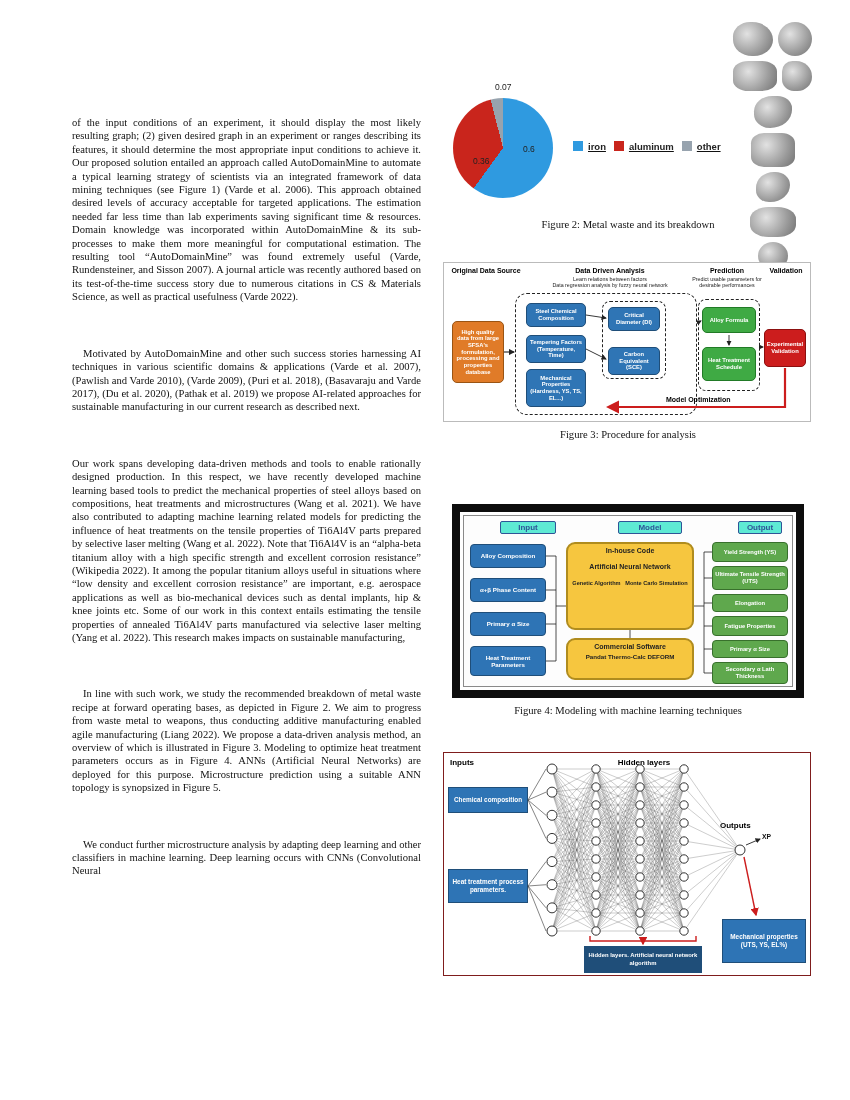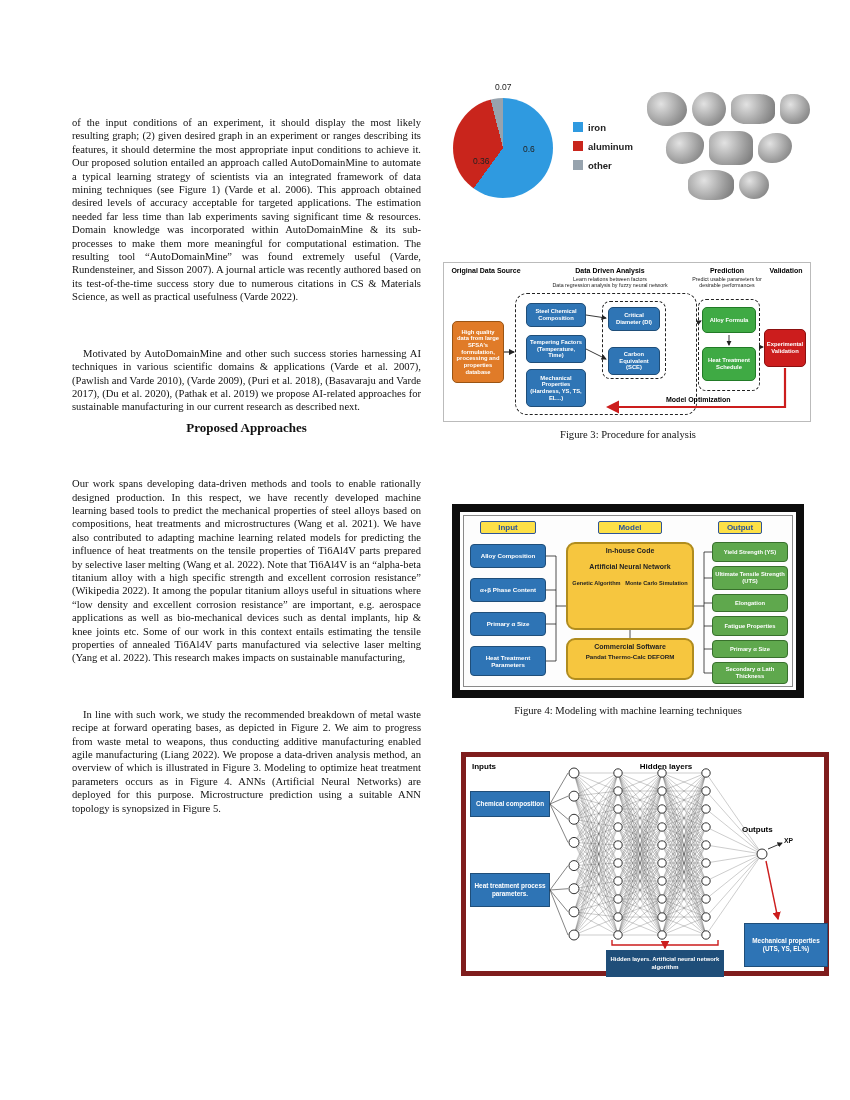--- a/index.html
+++ b/index.html
@@ -24,21 +24,21 @@
   .fig2 { top:0; }
   .fig2-body { position:relative; height:132px; display:flex; align-items:center;
     font-family:"Liberation Sans", sans-serif; }
   .pie-wrap { position:relative; width:126px; height:132px; flex:0 0 auto; }
   .pie { position:absolute; left:10px; top:18px; width:100px; height:100px;
     border-radius:50%; background:#ccc; }
   .pie-val { position:absolute; font-size:8.5px; color:#222; }
   .pv-other { left:52px; top:2px; }
   .pv-iron  { left:80px; top:64px; }
   .pv-alum  { left:30px; top:76px; }
-  .legend { display:flex; flex-direction:column; gap:8px; margin-left:4px; flex:0 0 auto; }
+  .legend { display:flex; flex-direction:row; gap:8px; margin-left:4px; flex:0 0 auto;text-decoration:underline; }
   .legend-item { display:flex; align-items:center; gap:5px; }
   .legend-swatch { width:10px; height:10px; display:inline-block; background:#999; }
   .legend-label { font-size:9.5px; font-weight:bold; color:#222; }
   .metal-grid { margin-left:12px; width:186px; display:flex; flex-wrap:wrap;
     gap:5px; align-items:center; justify-content:center; }
   .metal { background:radial-gradient(circle at 35% 35%, #e2e2e2, #9b9b9b 60%, #6f6f6f); }
   .m1{width:40px;height:34px;border-radius:45% 55% 50% 50%;}
   .m2{width:34px;height:34px;border-radius:50%;}
   .m3{width:44px;height:30px;border-radius:35%;}
   .m4{width:30px;height:30px;border-radius:40% 60% 55% 45%;}
@@ -62,62 +62,62 @@
   .f3-red { background:#cc1d1d; border:1px solid #8c0f0f; }
   .f3-dashed { position:absolute; border:1.4px dashed #222; border-radius:12px; }
   .f3-opt { position:absolute; font-size:7px; font-weight:bold; color:#000; }
   .overlay { position:absolute; inset:0; pointer-events:none; }
 
   
   .fig4 { top:424px; }
   .fig4-frame { margin-left:9px; width:352px; border:8px solid #0d0d0d; padding:3px; background:#fff; }
   .fig4-inner { position:relative; border:1px solid #8a8a8a; width:330px; height:172px;
     background:#fdfdfd; font-family:"Liberation Sans", sans-serif; }
-  .f4-head { position:absolute; border:1.5px solid #2f5597; color:#2f5597; background:#fde047;
-    font-size:8px; font-weight:bold; text-align:center; padding:1px 0; border-radius:2px; }
+  .f4-head { position:absolute; border:1.5px solid #2f5597; color:#2f5597; background:#5eead4;
+    font-size:8px; font-weight:bold; text-align:center; padding:1px 0; border-radius:2px;margin-left:20px; }
   .f4-in { position:absolute; left:6px; width:76px; background:#2e74b5; border:1px solid #1f4e79;
     border-radius:4px; color:#fff; font-size:6.2px; font-weight:bold; display:flex; align-items:center;
     justify-content:center; text-align:center; line-height:1.2; padding:1px; }
   .f4-model { position:absolute; left:102px; width:128px; background:#f6c63f; border:2px solid #b08c1e;
     border-radius:9px; text-align:center; color:#222; padding:3px 2px; }
   .f4-model-title { font-size:7px; font-weight:bold; }
   .f4-model-main { font-size:7px; font-weight:bold; margin-top:9px; }
   .f4-model-subrow { display:flex; justify-content:space-around; margin-top:10px; font-size:5.6px; font-weight:bold; }
   .f4-model-body { font-size:6.2px; font-weight:bold; margin-top:3px; }
   .f4-out { position:absolute; left:248px; width:76px; background:#5fa84d; border:1px solid #38702c;
     border-radius:4px; color:#fff; font-size:5.8px; font-weight:bold; display:flex; align-items:center;
     justify-content:center; text-align:center; line-height:1.15; padding:1px; }
 
   
   .fig5 { top:672px; }
-  .fig5-body { position:relative; width:368px; height:224px; border:5px solid #7f1d1d; background:#fff;
-    font-family:"Liberation Sans", sans-serif;margin-left:18px; }
+  .fig5-body { position:relative; width:368px; height:224px; border:1px solid #7f1d1d; background:#fff;
+    font-family:"Liberation Sans", sans-serif; }
   .f5-label { position:absolute; font-size:8px; font-weight:bold; color:#000; }
   .f5-inbox { position:absolute; left:4px; width:80px; background:#2e74b5; border:1px solid #1f4e79;
     color:#fff; font-size:6.4px; font-weight:bold; display:flex; align-items:center; justify-content:center;
     text-align:center; line-height:1.2; padding:2px; }
   .f5-mech { position:absolute; left:278px; top:166px; width:84px; height:44px; background:#2e74b5;
     border:1px solid #1f4e79; color:#fff; font-size:6.4px; font-weight:bold; display:flex; align-items:center;
     justify-content:center; text-align:center; line-height:1.25; padding:2px; }
   .f5-bracket-box { position:absolute; left:140px; top:193px; width:118px; height:27px; background:#1f4e79;
     color:#fff; font-size:5.9px; font-weight:bold; display:flex; align-items:center; justify-content:center;
     text-align:center; line-height:1.2; padding:2px; }
   .f5-xp { position:absolute; left:318px; top:80px; font-size:6.8px; font-weight:bold; }
 </style>
 </head>
 <body>
 
 <div class="page">
 
   <div class="col-left">
     <p class="para noindent">of the input conditions of an experiment, it should display the most likely resulting graph; (2) given desired graph in an experiment or ranges describing its features, it should determine the most appropriate input conditions to achieve it. Our proposed solution entailed an approach called AutoDomainMine to automate a typical learning strategy of scientists via an integrated framework of data mining techniques (see Figure 1) (Varde et al. 2006). This approach obtained desired levels of accuracy acceptable for targeted applications. The estimation needed far less time than lab experiments saving significant time &amp; resources. Domain knowledge was incorporated within AutoDomainMine &amp; its sub-processes to make them more meaningful for computational estimation. The resulting tool “AutoDomainMine” was found extremely useful (Varde, Rundensteiner, and Sisson 2007). A journal article was recently authored based on its test-of-the-time success story due to numerous citations in CS &amp; Materials Science, as well as practical usefulness (Varde 2022).</p>
     <p class="para">Motivated by AutoDomainMine and other such success stories harnessing AI techniques in various scientific domains &amp; applications (Varde et al. 2007), (Pawlish and Varde 2010), (Varde 2009), (Puri et al. 2018), (Basavaraju and Varde 2017), (Du et al. 2020), (Pathak et al. 2019) we propose AI-related approaches for sustainable manufacturing in our current research as described next.</p>
-    <h2 class="section-heading">Proposed Approaches</h2>
     <p class="para noindent">Our work spans developing data-driven methods and tools to enable rationally designed production. In this respect, we have recently developed machine learning based tools to predict the mechanical properties of steel alloys based on compositions, heat treatments and microstructures (Wang et al. 2021). We have also contributed to adapting machine learning related models for predicting the influence of heat treatments on the tensile properties of Ti6Al4V parts prepared by selective laser melting (Wang et al. 2022). Note that Ti6Al4V is an “alpha-beta titanium alloy with a high specific strength and excellent corrosion resistance” (Wikipedia 2022). It among the popular titanium alloys useful in situations where “low density and excellent corrosion resistance” are important, e.g. aerospace applications as well as bio-mechanical devices such as dental implants, hip &amp; knee joints etc. Some of our work in this context entails estimating the tensile properties of annealed Ti6Al4V parts manufactured via selective laser melting (Yang et al. 2022). This research makes impacts on sustainable manufacturing,</p>
     <p class="para">In line with such work, we study the recommended breakdown of metal waste recipe at forward operating bases, as depicted in Figure 2. We aim to progress from waste metal to weapons, thus conducting additive manufacturing enabled agile manufacturing (Liang 2022). We propose a data-driven analysis method, an overview of which is illustrated in Figure 3. Modeling to optimize heat treatment parameters occurs as in Figure 4. ANNs (Artificial Neural Networks) are deployed for this purpose. Microstructure prediction using a suitable ANN topology is synopsized in Figure 5.</p>
+    <p class="para">We conduct further microstructure analysis by adapting deep learning and other classifiers in machine learning. Deep learning occurs with CNNs (Convolutional Neural</p>
   </div>
 
   <div class="col-right">
 
     <figure class="figure fig2">
       <div class="fig2-body">
         <div class="pie-wrap">
           <div class="pie" id="pie" style="background: conic-gradient(rgb(47, 154, 224) 0deg, rgb(47, 154, 224) 216deg, rgb(201, 37, 28) 216deg, rgb(201, 37, 28) 345.6deg, rgb(151, 163, 174) 345.6deg, rgb(151, 163, 174) 360deg);"></div>
           <span class="pie-val pv-other">0.07</span>
           <span class="pie-val pv-iron">0.6</span>
@@ -142,20 +142,21 @@
           <div class="metal m2"></div>
           <div class="metal m3"></div>
           <div class="metal m4"></div>
           <div class="metal m5"></div>
           <div class="metal m6"></div>
           <div class="metal m7"></div>
           <div class="metal m8"></div>
           <div class="metal m9"></div>
         </div>
       </div>
+      <figcaption class="fig-caption">Figure 2: Metal waste and its breakdown</figcaption>
     </figure>
 
     <figure class="figure fig3">
       <div class="fig3-body">
         <div class="f3-head" style="left:2px; top:4px; width:80px;">Original Data Source</div>
         <div class="f3-head" style="left:104px; top:4px; width:124px;">Data Driven Analysis</div>
         <div class="f3-head" style="left:250px; top:4px; width:66px;">Prediction</div>
         <div class="f3-head" style="left:318px; top:4px; width:48px;">Validation</div>
         <div class="f3-sub" style="left:100px; top:13px; width:132px;">Learn relations between factors
 Data regression analysis by fuzzy neural network</div>

